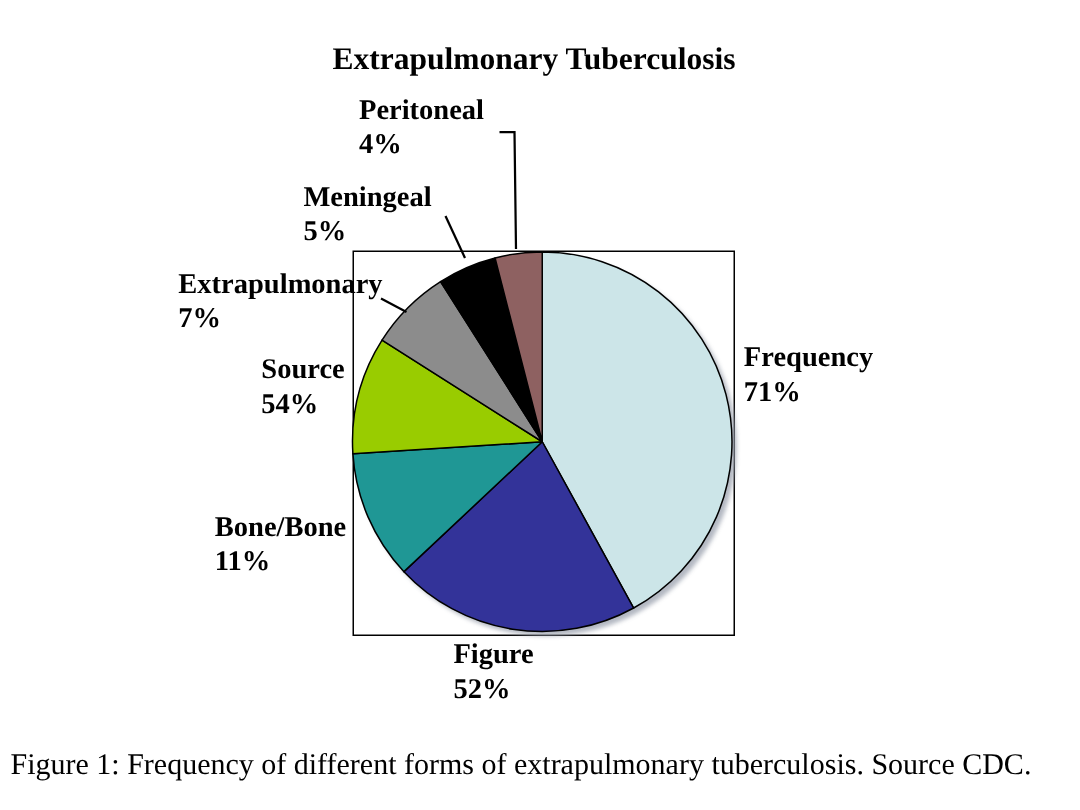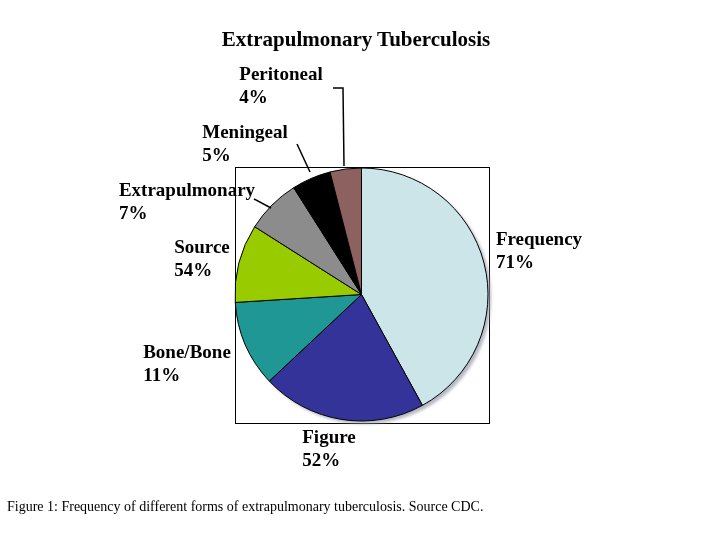--- a/index.html
+++ b/index.html
@@ -45,21 +45,21 @@
   #label-peritoneal    { left: 281px; top: 62px;  }
   #label-meningeal     { left: 245px; top: 120px; }
   #label-genitourinary { left: 187px; top: 178px; }
   #label-other         { left: 202px; top: 235px; }
   #label-bone-joint    { left: 187px; top: 340px; }
   #label-pleural       { left: 329px; top: 425px; }
   #label-lymphatic     { left: 539px; top: 227px; }
   #figure-caption {
     left: 7px;
     top: 499px;
-    font-size: 14px;
+    font-size: 20px;
     font-weight: normal;
     white-space: nowrap;
   }
 </style>
 </head>
 <body>
 
 <div id="stage">
 
   <div id="chart-title" class="abs">Extrapulmonary Tuberculosis</div>

